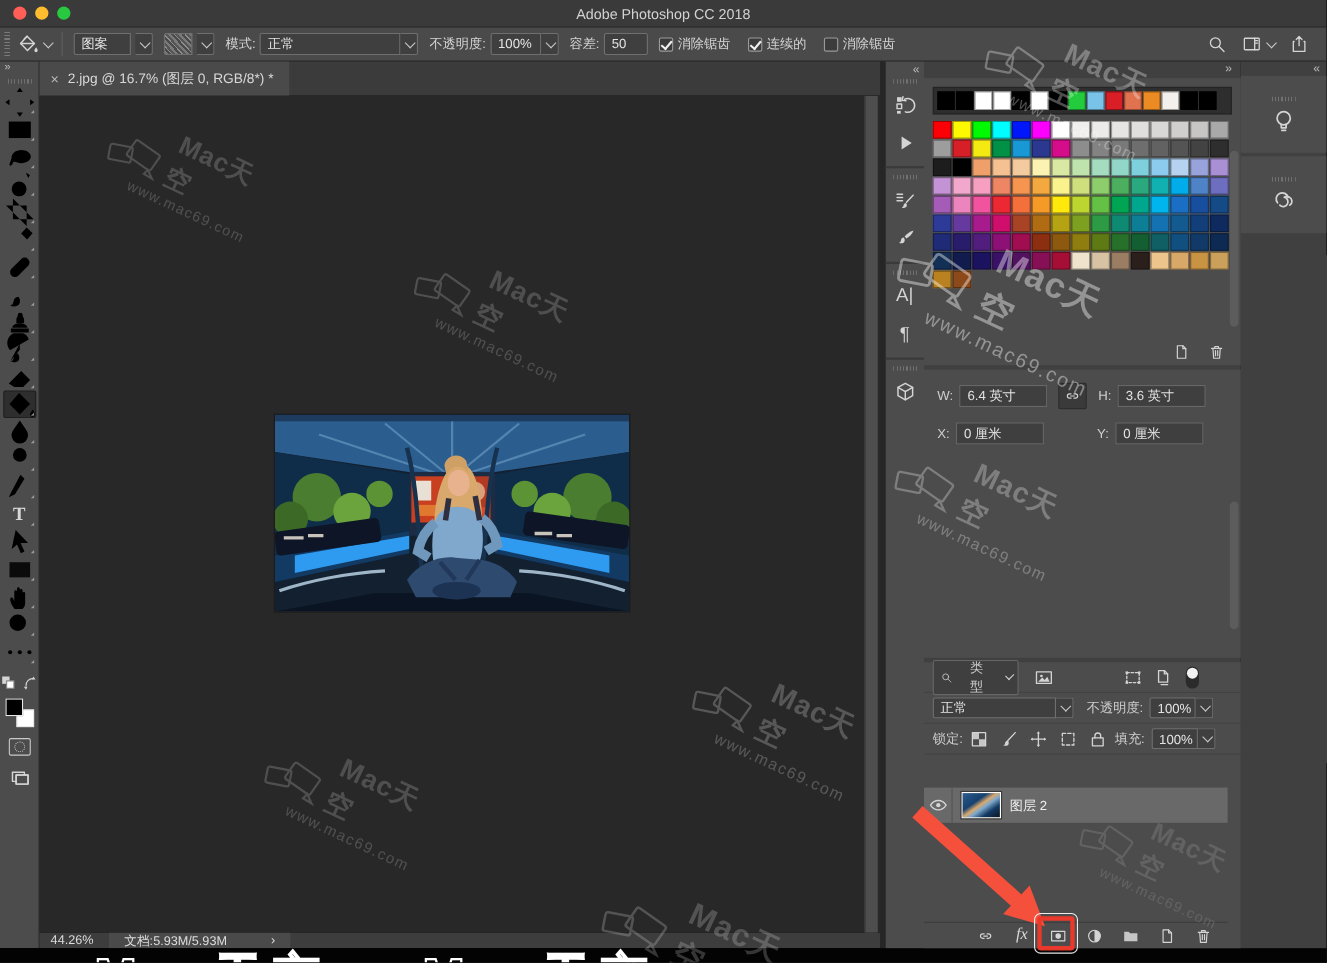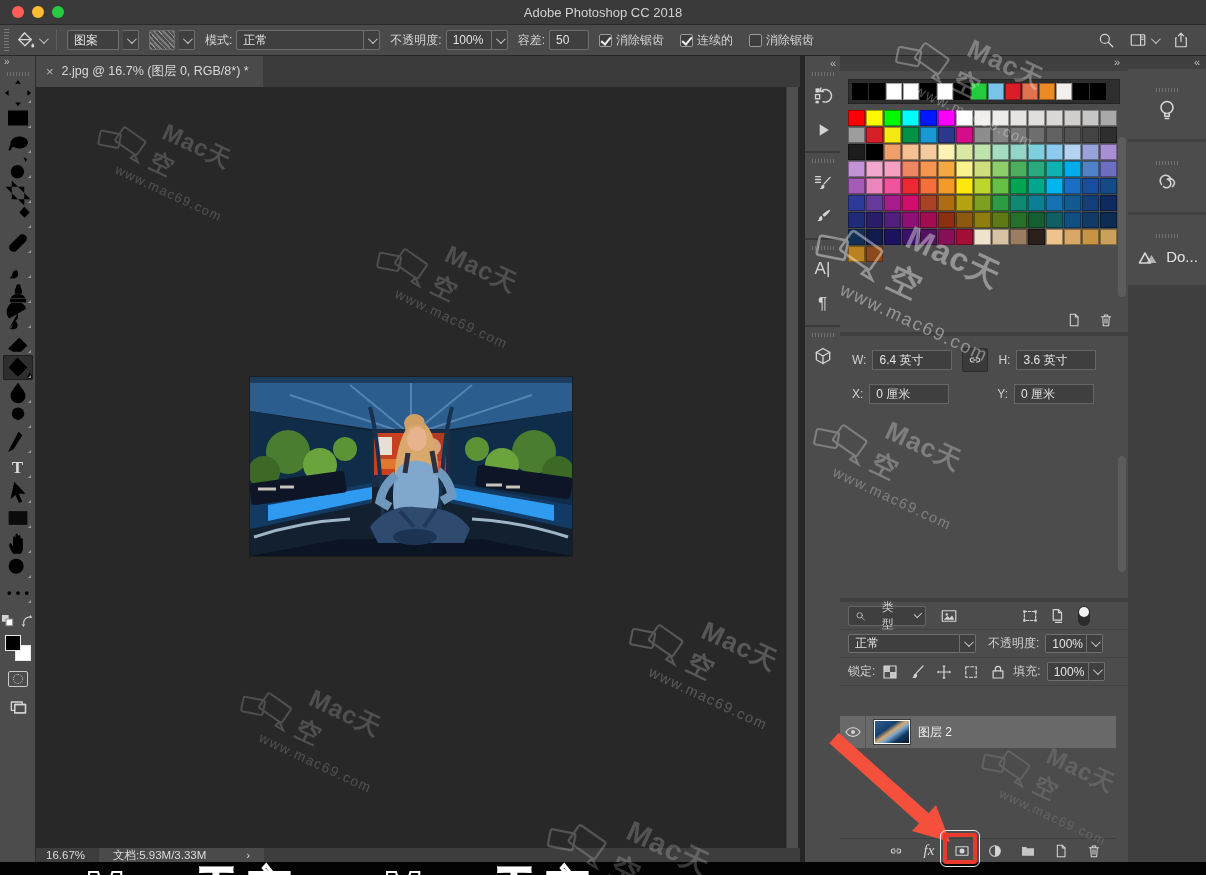--- a/index.html
+++ b/index.html
@@ -109,21 +109,21 @@
               display:flex; align-items:center; gap:10px; color:#e0e0e0; }
   .prow { display:flex; align-items:center; gap:6px; margin:12px 0 0 12px; color:#cfcfcf; }
   .pfield { background:#3f3f3f; border:1px solid #666; width:80px; height:20px; display:flex; align-items:center;
             padding:0 6px; color:#e3e3e3; }
   .linkbox { width:26px; height:24px; background:#3a3a3a; border:1px solid #2d2d2d; border-radius:2px;
              display:flex; align-items:center; justify-content:center; margin:0 4px; }
 
   
   .lrow { display:flex; align-items:center; gap:6px; padding:0 8px; height:28px; border-bottom:1px solid #424242; color:#cfcfcf; }
   .srchdd { display:flex; align-items:center; gap:16px; background:#3f3f3f; border:1px solid #666; border-radius:2px;
-            height:20px; padding:0 6px; width:78px; }
+            height:32px; padding:0 6px; width:78px; }
   .miniic { display:inline-flex; width:18px; height:18px; align-items:center; justify-content:center; color:#d4d4d4; font-size:13px; }
   .toggle { width:12px; height:20px; background:#2b2b2b; border-radius:6px; position:relative; margin-left:6px; }
   .toggle:after { content:""; position:absolute; top:1px; left:1px; width:10px; height:10px; border-radius:50%; background:#f2f2f2; }
   #layerrow { position:absolute; left:0; width:276px; height:32px; background:#696969; display:flex; align-items:center; color:#efefef; }
   #layerrow .eyebox { width:26px; height:32px; border-right:1px solid #555; display:flex; align-items:center; justify-content:center; }
   .thumb { width:36px; height:24px; margin:0 8px; border:1px solid #fff; outline:1px solid #3a3a3a;
            background:linear-gradient(145deg,#2b5d8f 0%,#17406e 35%,#d8a86c 48%,#7fa8cc 58%,#123a63 75%,#0a1422 100%); position:relative; }
   .lbar { position:absolute; bottom:0; left:0; width:276px; height:24px; border-top:1px solid #3e3e3e;
           display:flex; align-items:center; justify-content:flex-end; gap:13px; padding-right:12px; }
   .lbi { width:20px; height:18px; display:flex; align-items:center; justify-content:center; color:#bdbdbd; }
@@ -452,23 +452,23 @@
     <path d="M146 98c-8 6-14 16-16 26l10 6M188 94c8 6 12 14 14 24l-10 6" fill="none" stroke="#6f98bc" stroke-width="9"></path>
     <path d="M120 150c10-14 28-22 44-20l24 2c14 2 26 10 32 20l-6 14H128z" fill="#2e4a6e"></path>
     <path d="M150 134l14 16M186 132l-12 18" stroke="#22385a" stroke-width="4"></path>
     <ellipse cx="165" cy="160" rx="22" ry="8" fill="#1d3354"></ellipse>
     <path d="M182 74l4 22M158 76l-3 20" stroke="#2f2f3f" stroke-width="5"></path>
   </svg>
   <div id="vscroll"></div>
 </div>
 
 <div class="abs" id="statusbar">
-  <span class="zoomv">16.67%</span>
+  <span class="zoomv">44.26%</span>
   <span class="docseg">
-    <span>文档:5.93M/3.33M</span>
+    <span>文档:5.93M/5.93M</span>
     <span>›</span>
   </span>
 </div>
 <div class="abs" id="blackbar">
   <span class="bigwm" style="left:86px">Mac天空</span>
   <span class="bigwm" style="left:384px">Mac天空</span>
 </div>
 
 <div class="abs" id="dockgap"></div>
 
@@ -906,32 +906,20 @@
         <div class="hdots"></div>
         <div class="railrow">
           <span class="icn i24">
             <svg viewBox="0 0 24 24">
               <path d="M16 8.5a5.5 5.5 0 10-9.6 4.8"></path>
               <path d="M8.5 15.5a4.3 4.3 0 104-7.2 4.6 4.6 0 017 3.5 4.1 4.1 0 01-2 3.7"></path>
             </svg>
           </span>
         </div>
       </div>
-      <div class="railcell">
-        <div class="hdots"></div>
-        <div class="railrow">
-          <span class="icn i24">
-            <svg viewBox="0 0 24 24">
-              <path d="M3.5 19l5.5-10 5.5 10z"></path>
-              <path class="f" d="M10.5 19l5-8 5 8z" fill-opacity=".75"></path>
-            </svg>
-          </span>
-          <span>Do...</span>
-        </div>
-      </div>
     </div>
 </div>
 
 <svg class="abs" id="arrow">
   <line x1="34" y1="28" x2="128" y2="112" stroke="#f4503c" stroke-width="14"></line>
   <polygon points="150,132 112,121 136,95" fill="#f4503c"></polygon>
 </svg>
 <div class="abs" id="fxbox"></div>
 
 <div class="wm" style="left: 118px; top: 92px; opacity: 0.18; transform: rotate(25deg) scale(0.9);">

